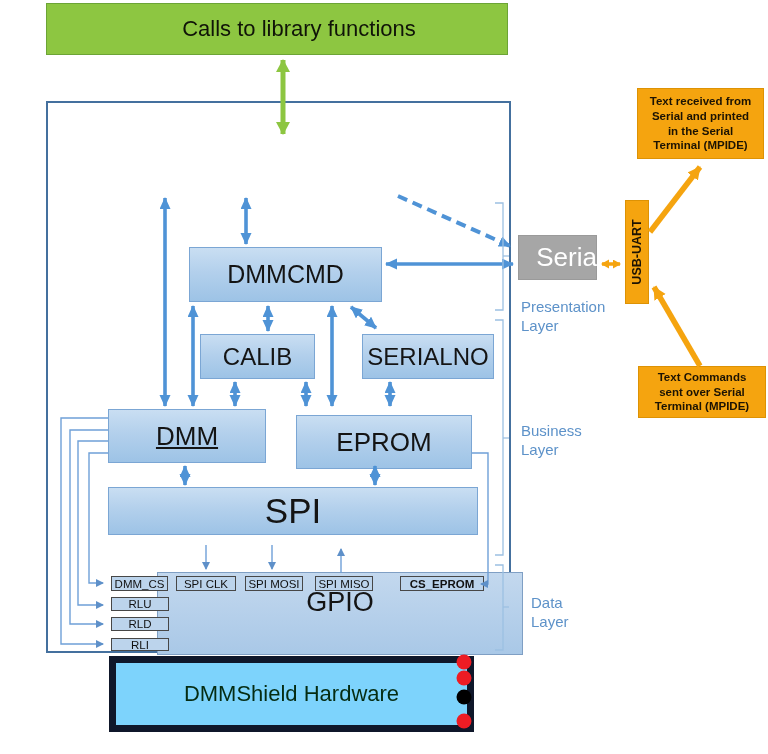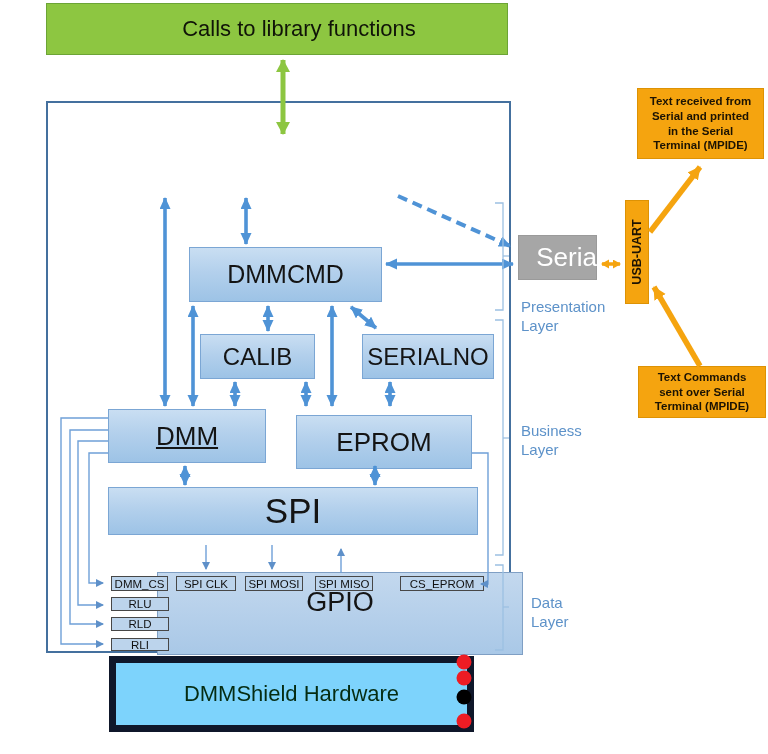--- a/index.html
+++ b/index.html
@@ -58,21 +58,21 @@
   </div>
 
   <div class="abs gpiobox" style="left:109px;top:572px;width:366px;height:83px;">
     <div class="abs" style="left:0;top:14px;width:100%;text-align:center;font-size:27px;color:#141414;">GPIO</div>
   </div>
 
   <div class="abs ctr pinbox" style="left:111px;top:576px;width:57px;height:15px;">DMM_CS</div>
   <div class="abs ctr pinbox" style="left:176px;top:576px;width:60px;height:15px;">SPI CLK</div>
   <div class="abs ctr pinbox" style="left:245px;top:576px;width:58px;height:15px;">SPI MOSI</div>
   <div class="abs ctr pinbox" style="left:315px;top:576px;width:58px;height:15px;">SPI MISO</div>
-  <div class="abs ctr pinbox" style="left:400px;top:576px;width:84px;height:15px;">CS_EPROM</div>
+  <div class="abs ctr pinbox" style="left:400px;top:576px;width:84px;height:15px;font-weight:bold;">CS_EPROM</div>
 
   <div class="abs ctr pinbox" style="left:111px;top:597px;width:58px;height:14px;">RLU</div>
   <div class="abs ctr pinbox" style="left:111px;top:617px;width:58px;height:14px;">RLD</div>
   <div class="abs ctr pinbox" style="left:111px;top:638px;width:58px;height:13px;">RLI</div>
 
   <div class="abs ctr hwbox" style="left:109px;top:656px;width:365px;height:76px;font-size:22px;">
     <span>DMMShield Hardware</span>
   </div>
 
   <div class="abs ctr graybox" style="left:518px;top:235px;width:79px;height:45px;font-size:26px;padding-left:24px;">

